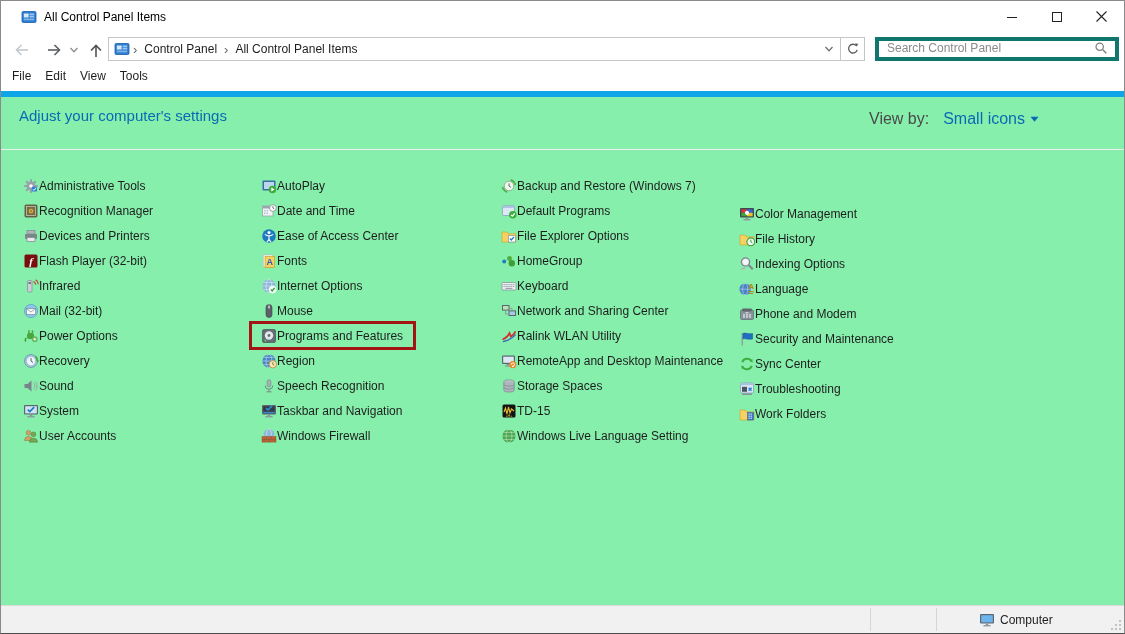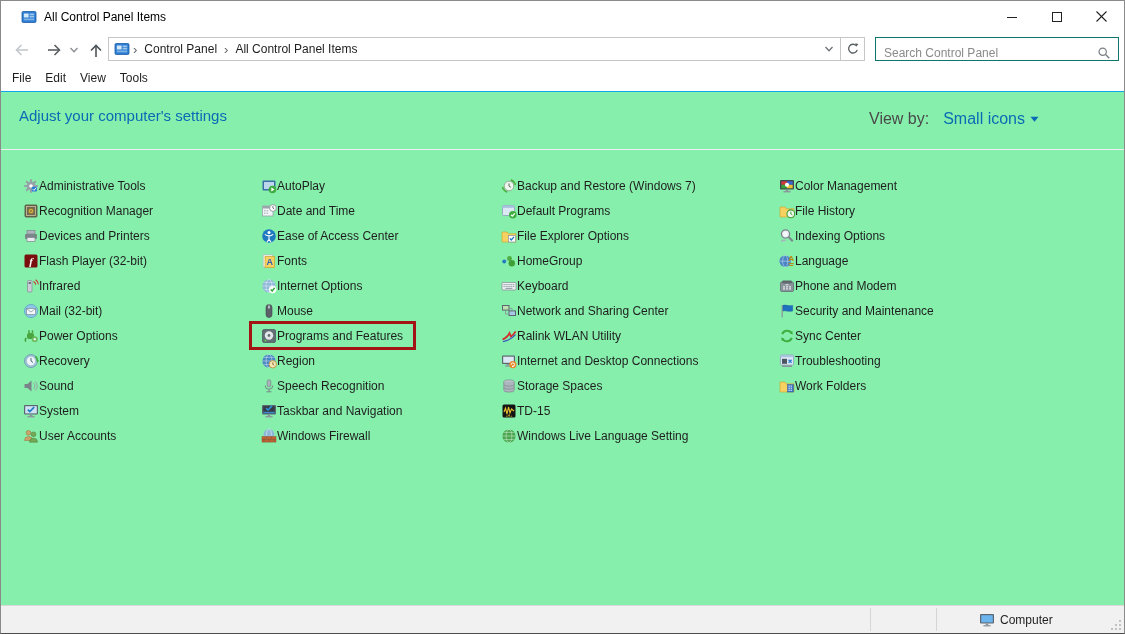--- a/index.html
+++ b/index.html
@@ -12,26 +12,26 @@
   .winbtn{width:45px;height:31px;display:flex;align-items:center;justify-content:center;background:transparent;border:none;cursor:pointer;}
   
   .navbar{position:absolute;top:32px;left:0;right:0;height:32px;background:#fff;border-bottom:1px solid #e3e3e3;}
   .navbtn{position:absolute;top:4px;width:26px;height:26px;display:flex;align-items:center;justify-content:center;background:none;border:none;cursor:pointer;padding:0;}
   .addressbar{position:absolute;left:107px;top:4px;width:733px;height:24px;border:1px solid #c6c6c6;box-sizing:border-box;display:flex;align-items:center;background:#fff;}
   .addressbar .bc-icon{width:16px;height:16px;margin-left:5px;}
   .crumb{font-size:12px;color:#1e1e1e;padding:0 4px;cursor:pointer;white-space:nowrap;}
   .crumb-sep{font-size:13px;color:#5f6367;padding:0 3px;cursor:pointer;}
   .addr-chevron{margin-left:auto;margin-right:6px;}
   .refreshbox{position:absolute;left:839px;top:4px;width:25px;height:24px;border:1px solid #c6c6c6;box-sizing:border-box;display:flex;align-items:center;justify-content:center;background:#fff;cursor:pointer;}
-  .searchbox{position:absolute;left:874px;top:4px;width:244px;height:24px;border:1px solid #0f766e;box-sizing:border-box;display:flex;align-items:flex-end;background:#fff;}
+  .searchbox{position:absolute;left:874px;top:4px;width:244px;height:24px;border:4px solid #0f766e;box-sizing:border-box;display:flex;align-items:flex-start;background:#fff;}
   .searchbox input{flex:1;border:none;outline:none;font-size:12px;color:#333;padding:0 0 0 8px;font-family:inherit;background:transparent;}
   .searchbox input::placeholder{color:#8a8a8a;}
   .searchbox .mag{margin-right:7px;}
   
-  .menubar{position:absolute;top:64px;left:0;right:0;height:26px;display:flex;align-items:center;padding-left:4px;border-bottom:1px solid #0ea5e9;background:#fff;}
+  .menubar{position:absolute;top:64px;left:0;right:0;height:26px;display:flex;padding-left:4px;border-bottom:6px solid #0ea5e9;background:#fff;}
   .menu-item{font-size:12px;color:#1e1e1e;padding:4px 7px;cursor:pointer;}
   
   .page-title{position:absolute;left:18px;top:106px;font-size:15px;color:#0a6ab6;}
   .viewby{position:absolute;top:109px;right:85px;display:flex;align-items:center;font-size:16px;}
   .viewby .vb-label{color:#494949;margin-right:14px;}
   .viewby .vb-value{color:#0a6ab6;cursor:pointer;display:flex;align-items:center;gap:5px;}
   .header-divider{position:absolute;left:0;right:0;top:148px;height:1px;background:#efefef;}
   
   .col{position:absolute;top:172px;width:238px;}
   .item{position:relative;display:flex;align-items:center;height:25px;cursor:pointer;}
@@ -526,21 +526,21 @@
             <svg width="16" height="16" viewBox="0 0 16 16">
               <rect x="1" y="2.5" width="13" height="8.5" rx="1" fill="#5b6770"></rect>
               <rect x="2.2" y="3.7" width="10.6" height="6.1" fill="#dce9f5"></rect>
               <rect x="5.5" y="11" width="3" height="1.4" fill="#8a949c"></rect>
               <rect x="4" y="12.4" width="6" height="1.2" fill="#8a949c"></rect>
               <circle cx="11.8" cy="11.6" r="3.6" fill="#e8892a"></circle>
               <path d="M10.1,11.6 a1.7,1.7 0 1 1 1.7,1.7" fill="none" stroke="#fff" stroke-width="1"></path>
               <polygon points="11,14.2 12.6,13.4 11.2,12.2" fill="#fff"></polygon>
             </svg>
           </span>
-          <span class="lbl">Internet and Desktop Connections</span>
+          <span class="lbl">RemoteApp and Desktop Maintenance</span>
         </div>
         <div class="item">
           <span class="ic">
             <svg width="16" height="16" viewBox="0 0 16 16">
               <ellipse cx="8" cy="3.6" rx="5.2" ry="1.7" fill="#c7ced4" stroke="#7c858c" stroke-width="0.7"></ellipse>
               <path d="M2.8,3.6 v8.8 a5.2,1.7 0 0 0 10.4,0 v-8.8" fill="#aeb6bd" stroke="#7c858c" stroke-width="0.7"></path>
               <path d="M2.8,6.5 a5.2,1.7 0 0 0 10.4,0 M2.8,9.4 a5.2,1.7 0 0 0 10.4,0" fill="none" stroke="#7c858c" stroke-width="0.7"></path>
             </svg>
           </span>
           <span class="lbl">Storage Spaces</span>
@@ -559,21 +559,21 @@
           <span class="ic">
             <svg width="16" height="16" viewBox="0 0 16 16">
               <circle cx="8" cy="8" r="6.6" fill="#49a84f"></circle>
               <ellipse cx="8" cy="8" rx="2.9" ry="6.6" fill="none" stroke="rgba(255,255,255,0.5)" stroke-width="0.8"></ellipse>
               <path d="M1.4 8 H14.6 M2.5 4.4 H13.5 M2.5 11.6 H13.5" stroke="rgba(255,255,255,0.5)" stroke-width="0.8" fill="none"></path>
             </svg>
           </span>
           <span class="lbl">Windows Live Language Setting</span>
         </div>
       </div>
-      <div class="col" style="left: 778px;">
+      <div class="col" style="left: 738px; margin-top: 28px;">
         <div class="item">
           <span class="ic">
             <svg width="16" height="16" viewBox="0 0 16 16">
               <rect x="1" y="2" width="14" height="9.6" rx="1" fill="#3f4850"></rect>
               <rect x="2.3" y="3.3" width="5.7" height="3.5" fill="#d23a3a"></rect>
               <rect x="8" y="3.3" width="5.7" height="3.5" fill="#3a66d2"></rect>
               <rect x="2.3" y="6.8" width="5.7" height="3.5" fill="#3aa43a"></rect>
               <rect x="8" y="6.8" width="5.7" height="3.5" fill="#e8c030"></rect>
               <circle cx="8" cy="6.8" r="2.1" fill="#fff"></circle>
               <rect x="6.7" y="11.6" width="2.6" height="1.5" fill="#8a949c"></rect>

